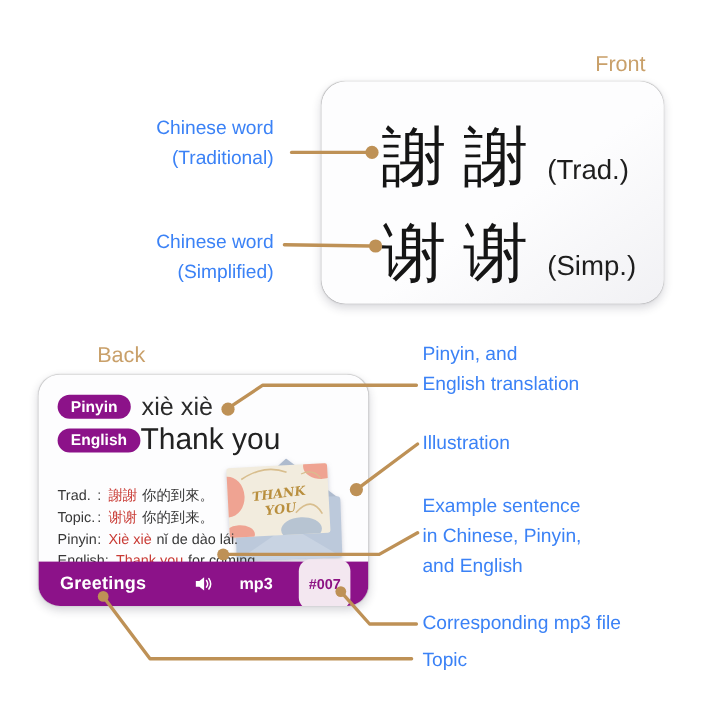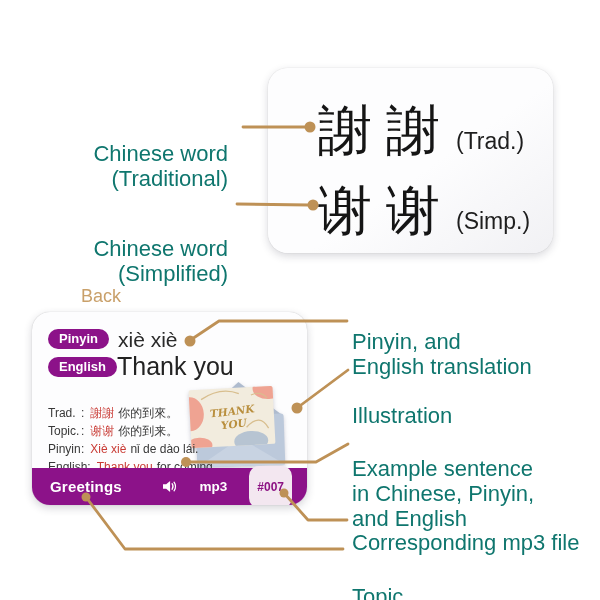--- a/index.html
+++ b/index.html
@@ -2,22 +2,22 @@
 <html><head>
 <meta charset="utf-8">
 <style>
   html,body{margin:0;padding:0;background:#ffffff;}
   .canvas{
     position:relative;width:600px;height:600px;background:#ffffff;overflow:hidden;
     font-family:"Liberation Sans", sans-serif;
   }
   
   .ann{
-    position:absolute;color:#0f766e;font-size:22px;line-height:25px;
-    white-space:pre-line;font-weight:400;margin-top:46px;
+    position:absolute;color:#3b82f6;font-size:16px;line-height:25px;
+    white-space:pre-line;font-weight:400;
   }
   .side-label{position:absolute;color:#C9A06A;font-size:18px;font-weight:400;}
   .ann.right-align{text-align:right;}
   
   .front-card{
     position:absolute;left:268px;top:68px;width:285px;height:185px;border-radius:20px;
     background:linear-gradient(145deg,#fdfdfe 55%,#f1f1f4);
     box-shadow:0 3px 8px rgba(40,40,60,.18), 0 0 1px rgba(0,0,0,.25);
   }
   .fc-row{position:absolute;left:50px;display:flex;align-items:baseline;}
@@ -58,20 +58,21 @@
   .illus{position:absolute;left:156px;top:70px;width:104px;height:92px;
     filter:drop-shadow(0 2px 2px rgba(60,60,90,.25));}
   
   .overlay{position:absolute;left:0;top:0;width:600px;height:600px;pointer-events:none;}
 </style>
 </head>
 <body>
 
 <div class="canvas">
 
+  <div class="side-label" style="left:440px;top:43px;width:98px;text-align:right;">Front</div>
 
   <div class="ann right-align" style="left:0;top:95px;width:228px;">Chinese word
 (Traditional)</div>
 
   <div class="ann right-align" style="left:0;top:190px;width:228px;">Chinese word
 (Simplified)</div>
 
   <div class="front-card">
     <div class="fc-row" style="top:36px;">
       <span class="hanzi">謝謝</span>
@@ -159,21 +160,21 @@
       </span>
     </div>
   </div>
 
   <div class="ann" style="left:352px;top:283px;">Pinyin, and
 English translation</div>
   <div class="ann" style="left:352px;top:357px;">Illustration</div>
   <div class="ann" style="left:352px;top:410px;">Example sentence
 in Chinese, Pinyin,
 and English</div>
-  <div class="ann" style="left:352px;top:484px;">Corresponding mp3 file</div>
+  <div class="ann" style="left:352px;top:507px;">Corresponding mp3 file</div>
   <div class="ann" style="left:352px;top:538px;">Topic</div>
 
   <svg class="overlay" viewBox="0 0 600 600">
     <g stroke="#BE9156" stroke-width="2.8" fill="none" stroke-linecap="round" stroke-linejoin="round">
       <path d="M243,127 L306,127"></path>
       <path d="M237,204 L309,205"></path>
       <path d="M189,341 L219,321 L347,321"></path>
       <path d="M297,408 L348,370"></path>
       <path d="M186,462 L316,462 L348,444"></path>
       <path d="M284,493 L308,520 L347,520"></path>

